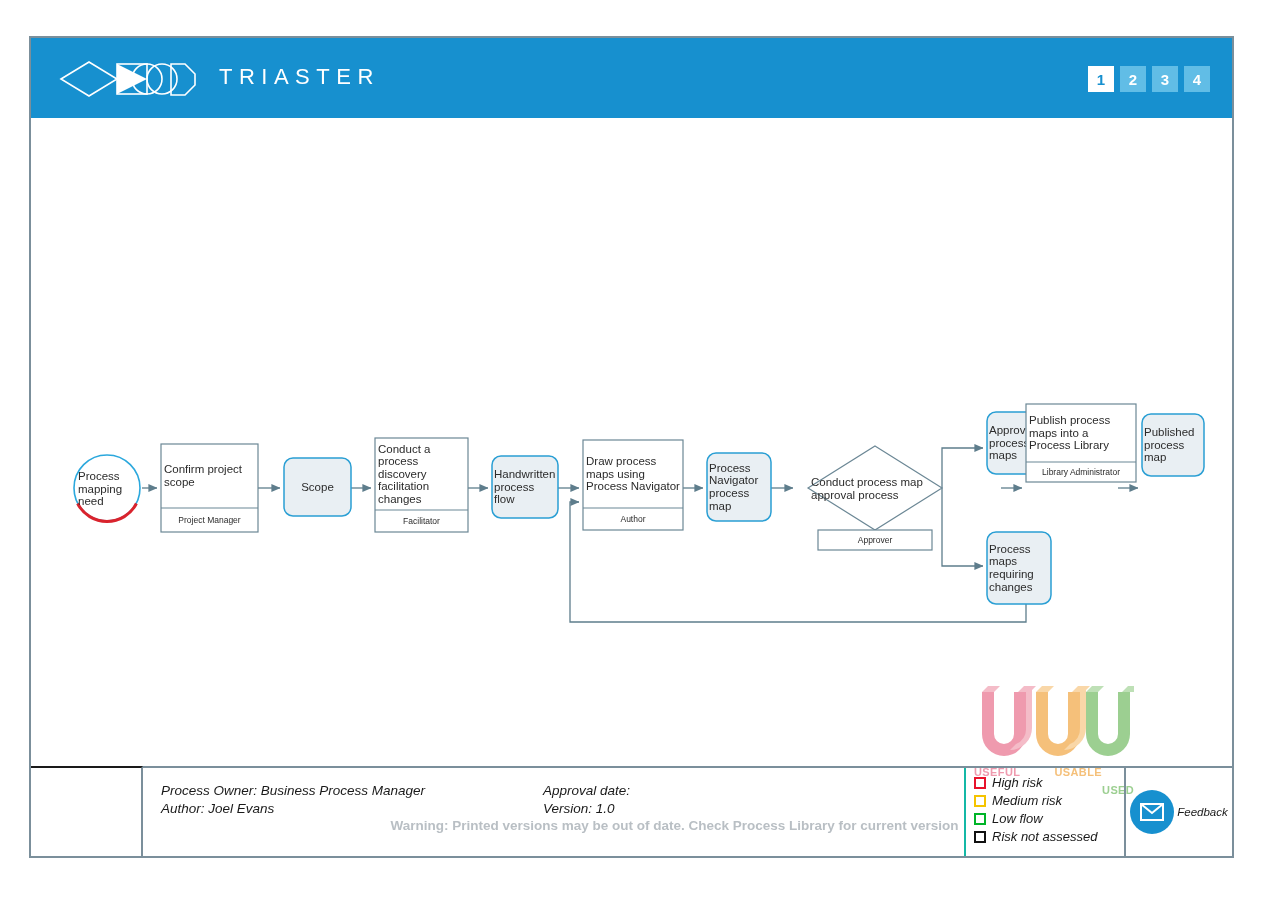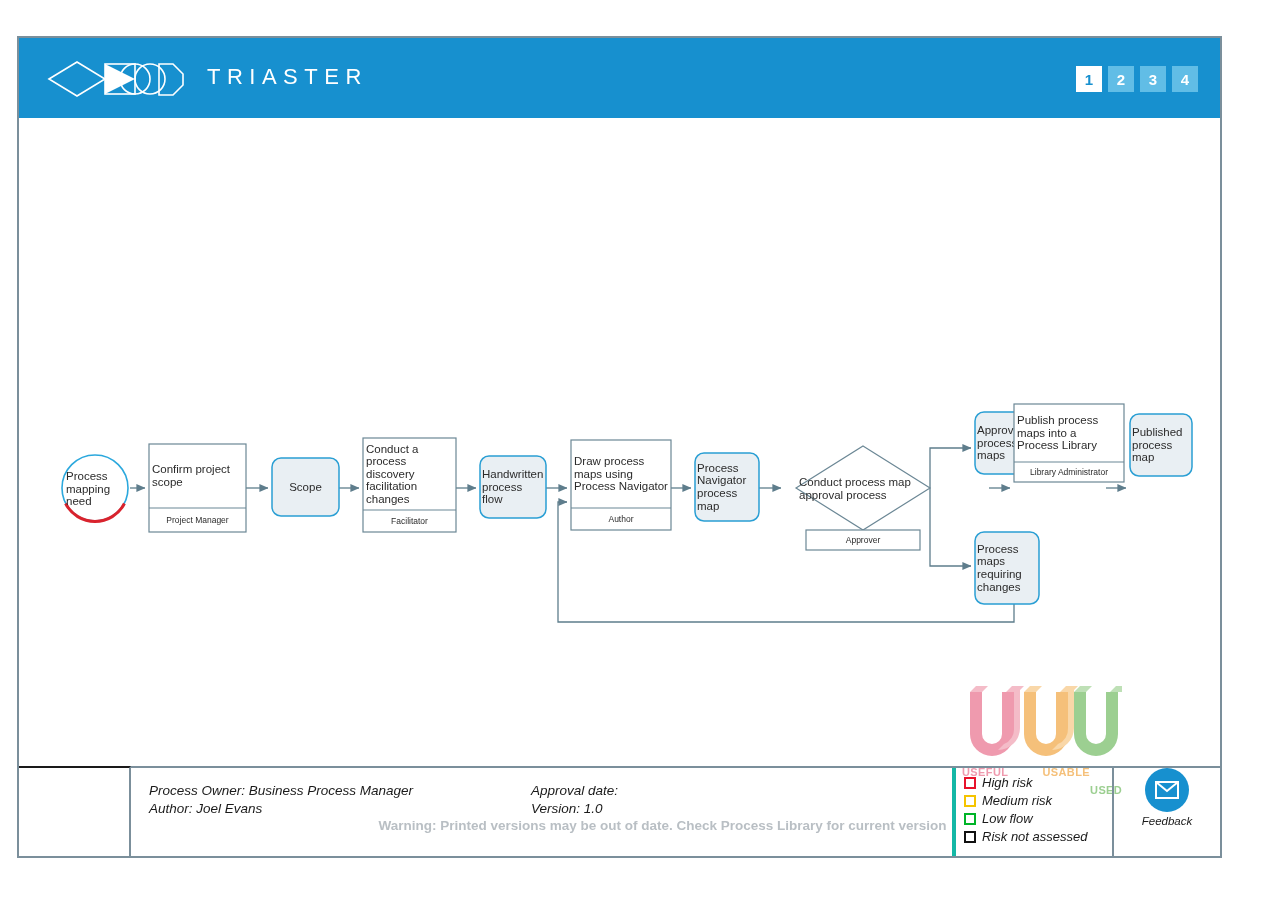--- a/index.html
+++ b/index.html
@@ -11,21 +11,21 @@
   #page {
     position: relative;
     width: 1271px;
     height: 898px;
     background: #ffffff;
     overflow: hidden;
   }
   
   .doc-frame {
     position: absolute;
-    left: 17px;
+    left: 29px;
     top: 36px;
     width: 1205px;
     height: 822px;
     border: 2px solid #7b8f9b;
     background: #ffffff;
     box-sizing: border-box;
     padding-left: 24px;
   }
   
   .header {
@@ -187,21 +187,21 @@
     line-height: 18px;
   }
   .f-col2 {
     position: absolute;
     left: 400px;
     top: 14px;
     line-height: 18px;
   }
   .f-risk-cell {
     width: 160px;
-    border-left: 4px solid #14b8a6;
+    border-left: 2px solid #14b8a6;
     box-sizing: border-box;
     padding: 6px 0 0 8px;
     font-size: 13px;
     color: #1a1a1a;
   }
   .risk-row {
     display: flex;
     align-items: center;
     gap: 6px;
     line-height: 18px;
@@ -212,22 +212,23 @@
     height: 12px;
     background: #ffffff;
     box-sizing: border-box;
     flex: none;
   }
   .f-feedback-cell {
     width: 108px;
     border-left: 2px solid #7b8f9b;
     box-sizing: border-box;
     display: flex;
-    flex-direction: column;
-    align-items: center;
+    flex-direction: row;
+    align-items: center;
+    justify-content: center;
     gap: 3px;
   }
   .fb-circle {
     width: 44px;
     height: 44px;
     border-radius: 50%;
     background: #1790cf;
     display: flex;
     align-items: center;
     justify-content: center;

